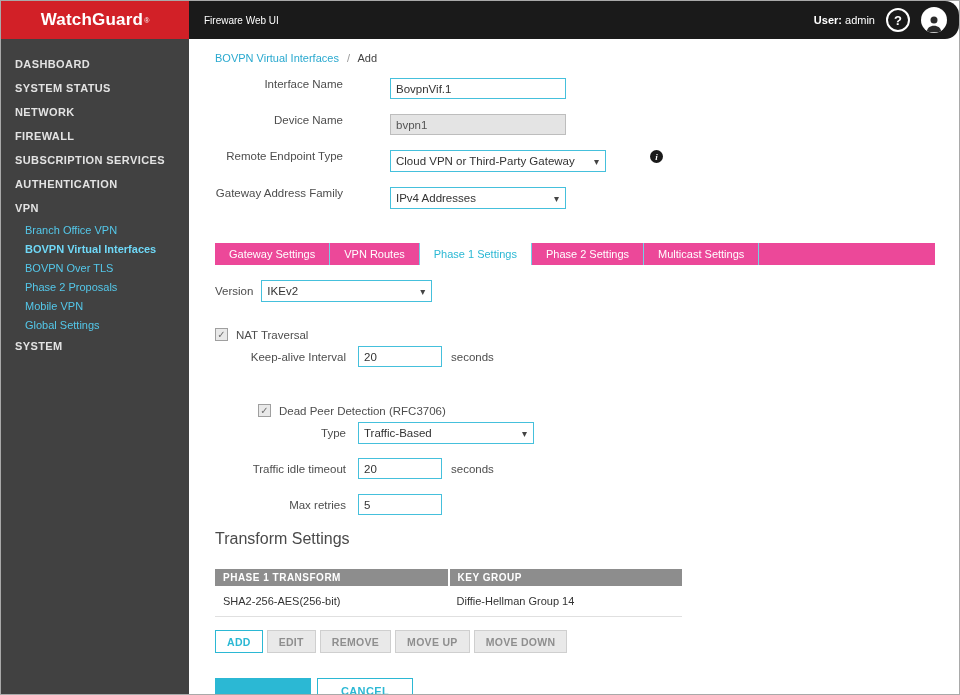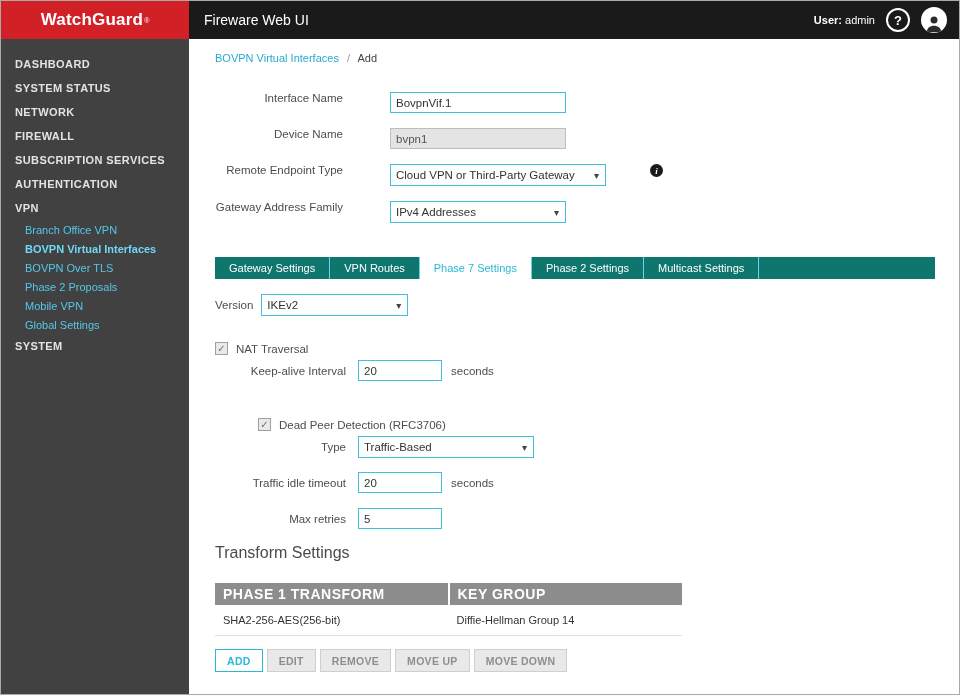--- a/index.html
+++ b/index.html
@@ -13,31 +13,31 @@
     width: 960px; height: 695px;
     border: 1px solid #a9a9a9;
     display: flex; flex-direction: column;
     overflow: hidden;
     background: #fff;
   }
   
   .topbar {
     height: 38px; flex: 0 0 38px;
     background: #1a1a1a;
-    display: flex; align-items: center;
+    display: flex; align-items: center; border-radius: 14px;
   }
   .logo-box {
     width: 188px; height: 38px; flex: 0 0 188px;
     background: #d22027;
     display: flex; align-items: center; justify-content: center;
     cursor: pointer;
   }
   .logo-text { color: #fff; font-weight: bold; font-size: 17px; letter-spacing: 0.2px; }
   .logo-reg { color: #fff; font-size: 7px; vertical-align: super; margin-left: 1px; }
-  .app-title { color: #fff; font-size: 14px; margin-left: 15px; font-weight: 400; }
+  .app-title { color: #fff; font-size: 10px; margin-left: 15px; font-weight: 400; }
   .topbar-right { margin-left: auto; display: flex; align-items: center; gap: 11px; padding-right: 12px; }
   .user-text { color: #fff; font-size: 11px; white-space: nowrap; }
   .user-text b { font-weight: bold; }
   .circle-btn {
     width: 24px; height: 24px; border-radius: 50%;
     border: 2px solid #fff; color: #fff;
     display: flex; align-items: center; justify-content: center;
     font-size: 13px; font-weight: bold; cursor: pointer;
   }
   .avatar-btn {
@@ -62,21 +62,21 @@
     color: #54c8ea; font-size: 11px;
     padding: 3.5px 14px 3.5px 24px; cursor: pointer;
   }
   .side-sub.active { font-weight: bold; color: #6fd8f7; }
   
   .main {
     flex: 1; background: #fff;
     padding: 13px 24px 0 26px;
     overflow: hidden;
   }
-  .breadcrumb { font-size: 11px; margin-bottom: 28px; }
+  .breadcrumb { font-size: 11px; margin-bottom: 14px; }
   .crumb-link { color: #2aa9cf; text-decoration: none; cursor: pointer; }
   .crumb-sep { color: #999; margin: 0 5px; }
   .crumb-current { color: #444; }
   .form-row { display: flex; align-items: flex-start; margin-bottom: 15px; gap: 33px; }
   .form-label {
     width: 128px; text-align: right; margin-right: 14px;
     font-size: 11.5px; color: #4d4d4d; flex: 0 0 128px;
   }
   .text-input {
     height: 21px; border: 1px solid #45c0dc; background: #fff;
@@ -91,33 +91,33 @@
     height: 22px; border: 1px solid #45c0dc; background: #fff;
     font-size: 11.5px; padding: 0 22px 0 5px; color: #333;
     border-radius: 0; font-family: inherit; outline: none; cursor: pointer;
     width: 100%;
   }
   .sel::after {
     content: "▾"; position: absolute; right: 7px; top: 50%;
     transform: translateY(-50%); font-size: 10px; color: #444;
     pointer-events: none;
   }
-  .w216 { width: 216px; } .w176 { width: 176px; } .w165 { width: 147px; }
+  .w216 { width: 216px; } .w176 { width: 176px; } .w165 { width: 171px; }
   .info-icon {
     width: 13px; height: 13px; border-radius: 50%;
     background: #1a1a1a; color: #fff;
     display: inline-flex; align-items: center; justify-content: center;
     font-size: 9px; font-weight: bold; font-style: italic;
     font-family: "Liberation Serif", serif;
     margin-left: 11px; cursor: pointer;
   }
   
   .tabs {
     display: flex; margin-top: 34px; height: 22px;
-    background: #0f766e; align-items: stretch;
+    background: #ec4899; align-items: stretch;
   }
   .tab {
     display: flex; align-items: center; padding: 0 14px;
     color: #fff; font-size: 11px; cursor: pointer;
     border-right: 1px solid #72d1e6; white-space: nowrap;
   }
   .tab.active { background: #fff; color: #2bb8d4; }
   .tab-fill { flex: 1; }
   
   .p1-row { display: flex; align-items: center; }
@@ -140,21 +140,21 @@
   .nat-row { margin-top: 26px; }
   .ka-row { margin-top: 5px; }
   .dpd-row { margin-top: 37px; margin-left: 43px; }
   .type-row { margin-top: 5px; }
   .tit-row { margin-top: 14px; }
   .mr-row { margin-top: 15px; }
   
   .section-title { font-size: 16px; font-weight: 400; color: #4a4a4a; margin: 15px 0 21px; }
   .transform-table { width: 467px; border-collapse: collapse; table-layout: fixed; }
   .transform-table th {
-    background: #8d8d8d; color: #fff; font-size: 14px; font-weight: bold;
+    background: #8d8d8d; color: #fff; font-size: 10px; font-weight: bold;
     text-align: left; padding: 3px 8px; letter-spacing: 0.5px;
     cursor: pointer;
   }
   .transform-table th:first-child { border-right: 2px solid #fff; }
   .transform-table td {
     font-size: 11px; color: #333; padding: 9px 8px;
     border-bottom: 1px solid #e0e0e0;
   }
   .transform-table tbody tr { cursor: pointer; }
   
@@ -251,21 +251,21 @@
       </div>
 
       <div class="form-row">
         <label class="form-label">Gateway Address Family</label>
         <span class="sel w176"><select><option>IPv4 Addresses</option></select></span>
       </div>
 
       <div class="tabs">
         <div class="tab">Gateway Settings</div>
         <div class="tab">VPN Routes</div>
-        <div class="tab active">Phase 7 Settings</div>
+        <div class="tab active">Phase 1 Settings</div>
         <div class="tab">Phase 2 Settings</div>
         <div class="tab">Multicast Settings</div>
         <div class="tab-fill"></div>
       </div>
 
       <div class="p1-row version-row">
         <span class="version-label">Version</span>
         <span class="sel w165"><select><option>IKEv2</option></select></span>
       </div>
 

